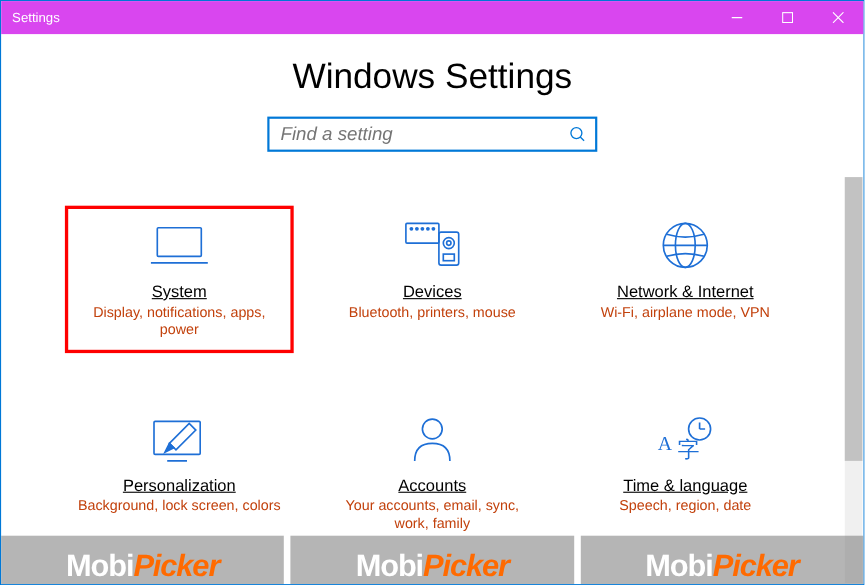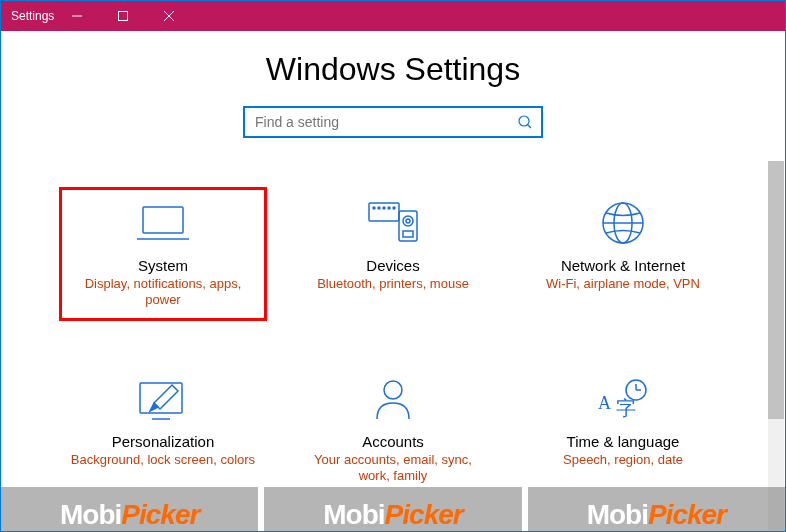--- a/index.html
+++ b/index.html
@@ -1,35 +1,35 @@
 <!DOCTYPE html>
 <html><head>
 <meta charset="utf-8">
 <style>
   html, body { margin: 0; padding: 0; font-family: "Segoe UI", Tahoma, sans-serif; background: #fff; }
   .window { width: 786px; height: 532px; position: relative; border: 1px solid #0078d7; box-sizing: border-box; overflow: hidden; }
-  .titlebar { height: 30px; background: #be185d; color: #fff; display: flex; align-items: center; }
+  .titlebar { height: 30px; background: #d946ef; color: #fff; display: flex; align-items: center; justify-content: space-between; }
   .titlebar-left { padding-left: 10px; font-size: 12px; }
   .titlebar-controls { display: flex; height: 100%; }
   .wc { width: 46px; display: flex; align-items: center; justify-content: center; }
   .wc svg { stroke: #fff; fill: none; }
   .content { position: absolute; top: 30px; bottom: 0; left: 0; right: 0; overflow-y: auto; }
   .scrollbar { position: absolute; right: 1px; top: 160px; bottom: 1px; width: 16px; background: #f0f0f0; }
   .scrollbar-thumb { position: absolute; left: 0; right: 0; top: 0; height: 70%; background: #c2c2c2; }
   .page-title { text-align: center; font-size: 32px; font-weight: 400; color: #000; margin-top: 20px; }
   .search-wrap { display: flex; justify-content: center; margin-top: 18px; }
   .search-box { width: 300px; height: 32px; border: 2px solid #0078d7; display: flex; align-items: center; padding: 0 8px; box-sizing: border-box; position: relative; }
-  .search-input { border: none; outline: none; flex: 1; font-size: 14px; color: #be185d; background: transparent; }
+  .search-input { border: none; outline: none; flex: 1; font-size: 17px; color: #be185d; background: transparent; font-style: italic; }
   .search-icon { position: absolute; right: 8px; top: 6px; }
   .grid { display: grid; grid-template-columns: repeat(3, 200px); justify-content: center; column-gap: 30px; row-gap: 50px; margin-top: 55px; padding-bottom: 20px; }
   .card { text-align: center; padding: 6px 4px 10px 4px; box-sizing: border-box; position: relative; }
   .card.highlight::before { content: ""; position: absolute; top: -6px; left: -4px; right: -4px; bottom: -2px; border: 3px solid #ff0000; pointer-events: none; }
   .card-icon { height: 48px; display: flex; align-items: center; justify-content: center; }
   .card-icon svg { stroke: #1e6fd6; fill: none; stroke-width: 1.5; }
-  .card-title { color: #000; font-size: 15px; margin-top: 10px; }
+  .card-title { color: #000; font-size: 15px; margin-top: 10px; text-decoration: underline; }
   .card-desc { color: #c2410c; font-size: 13px; margin-top: 2px; line-height: 1.25; }
   .watermarks { position: absolute; left: 0; right: 0; bottom: 0; height: 44px; display: flex; pointer-events: none; }
   .wm { flex: 1; background: rgba(120,120,120,0.55); display: flex; align-items: flex-end; justify-content: center; margin-right: 6px; }
   .wm:last-child { margin-right: 0; }
   .wm-text { font-family: Arial, sans-serif; font-size: 28px; font-weight: 600; color: #fff; letter-spacing: -1px; }
   .wm-text .accent { color: #ff6a00; font-style: italic; }
 </style>
 </head>
 <body>
 

